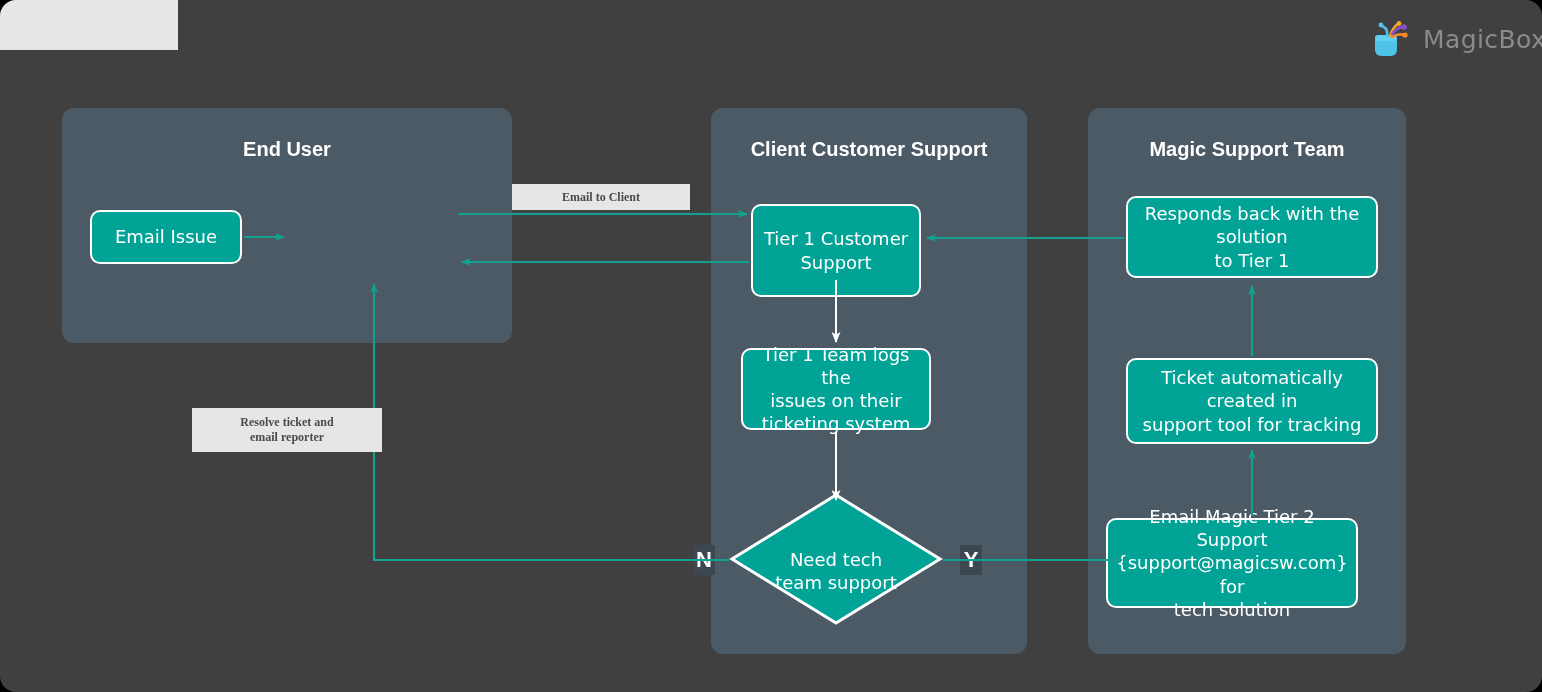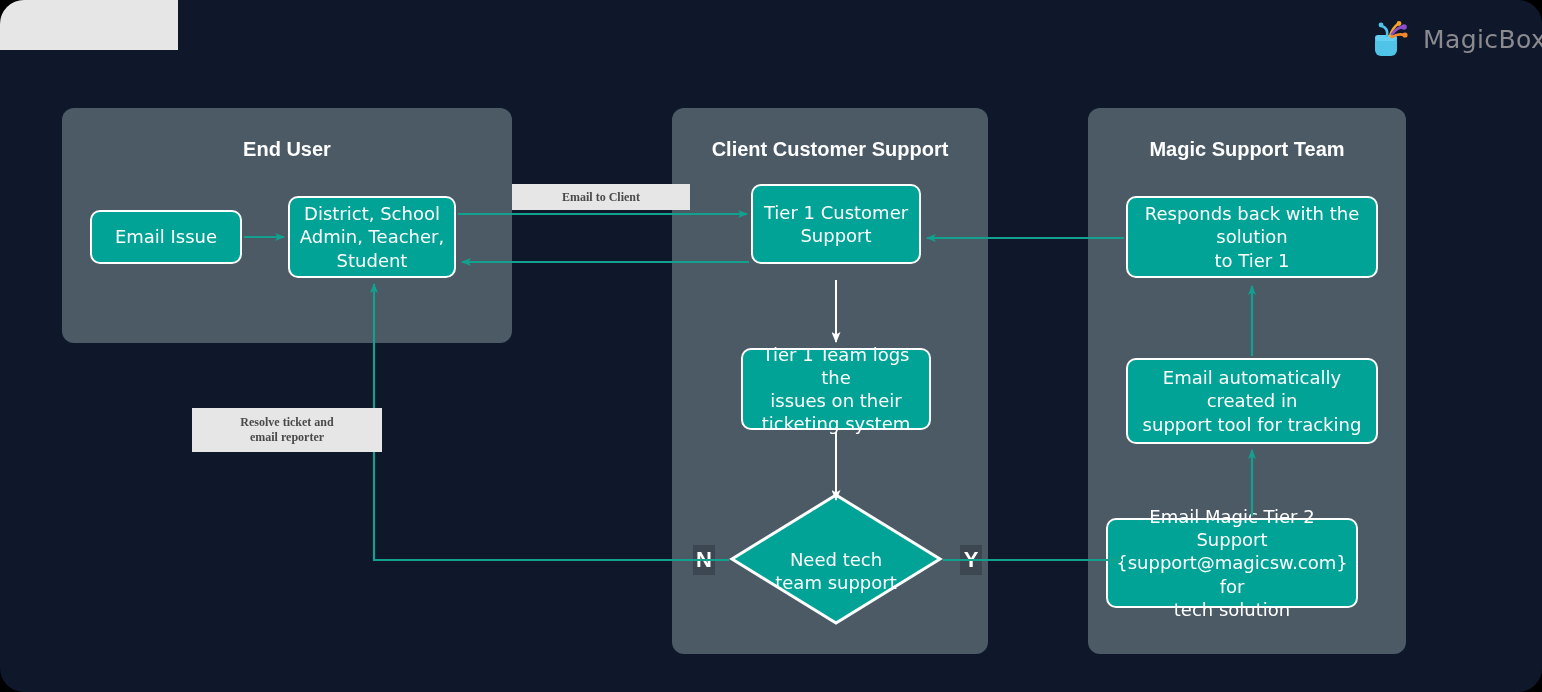--- a/index.html
+++ b/index.html
@@ -12,22 +12,22 @@
     height: 692px;
     overflow: hidden;
     font-family: "Liberation Sans", sans-serif;
   }
 
   #canvas {
     position: absolute;
     left: 0; top: 0;
     width: 1542px;
     height: 692px;
-    background: #0f172a;
-    border-radius: 24px;
+    background: #404040;
+    border-radius: 16px;
     overflow: hidden;
   }
 
   
   #logo {
     position: absolute;
     left: 1371px;
     top: 18px;
     display: flex;
     align-items: center;
@@ -55,21 +55,21 @@
     position: absolute;
     left: 0;
     right: 0;
     text-align: center;
     color: #ffffff;
     font-weight: bold;
     font-size: 20px;
     font-family: "Liberation Sans", sans-serif;
   }
   #panel-end-user       { left: 62px;   top: 108px; width: 450px; height: 235px; }
-  #panel-client-support { left: 672px;  top: 108px; width: 316px; height: 546px; }
+  #panel-client-support { left: 711px;  top: 108px; width: 316px; height: 546px; }
   #panel-magic-support  { left: 1088px; top: 108px; width: 318px; height: 546px; }
 
   
   .node {
     position: absolute;
     background: #00a396;
     border: 2px solid #ffffff;
     border-radius: 10px;
     color: #ffffff;
     display: flex;
@@ -77,21 +77,21 @@
     justify-content: center;
     text-align: center;
     font-size: 18px;
     line-height: 1.28;
     font-family: "DejaVu Sans", sans-serif;
     box-sizing: border-box;
     padding: 4px 8px;
   }
   #node-field-issue     { left: 90px;   top: 210px; width: 152px; height: 54px; }
   #node-district        { left: 288px;  top: 196px; width: 168px; height: 82px; }
-  #node-tier1           { left: 751px;  top: 184px; width: 170px; height: 80px; }
+  #node-tier1           { left: 751px;  top: 204px; width: 170px; height: 93px; }
   #node-tier1-logs      { left: 741px;  top: 348px; width: 190px; height: 82px; }
   #node-responds        { left: 1126px; top: 196px; width: 252px; height: 82px; }
   #node-ticket-auto     { left: 1126px; top: 358px; width: 252px; height: 86px; }
   #node-email-magic     { left: 1106px; top: 518px; width: 252px; height: 90px; }
 
   
   #node-decision {
     position: absolute;
     left: 729px;
     top: 492px;
@@ -219,45 +219,40 @@
 
     <line x1="1252" y1="356" x2="1252" y2="286" stroke="#12a18f" stroke-width="2.2" marker-end="url(#arrow-teal)"></line>
 
     <polyline points="729,560 374,560 374,284" fill="none" stroke="#12a18f" stroke-width="2.2" marker-end="url(#arrow-teal)"></polyline>
   </svg>
 
   <div class="node" id="node-field-issue">
     <span style="white-space:pre-line;">Email Issue</span>
   </div>
 
-  <div class="node" id="node-district">
-    <span style="white-space:pre-line;">District, School
-Admin, Teacher,
-Student</span>
-  </div>
 
   <div class="node" id="node-tier1">
     <span style="white-space:pre-line;">Tier 1 Customer
 Support</span>
   </div>
 
   <div class="node" id="node-tier1-logs">
     <span style="white-space:pre-line;">Tier 1 Team logs the
 issues on their
 ticketing system</span>
   </div>
 
   <div class="node" id="node-responds">
     <span style="white-space:pre-line;">Responds back with the
 solution
 to Tier 1</span>
   </div>
 
   <div class="node" id="node-ticket-auto">
-    <span style="white-space:pre-line;">Email automatically created in
+    <span style="white-space:pre-line;">Ticket automatically created in
 support tool for tracking</span>
   </div>
 
   <div class="node" id="node-email-magic">
     <span style="white-space:pre-line;">Email Magic Tier 2 Support
 {support@magicsw.com} for
 tech solution</span>
   </div>
 
   <div id="node-decision">

